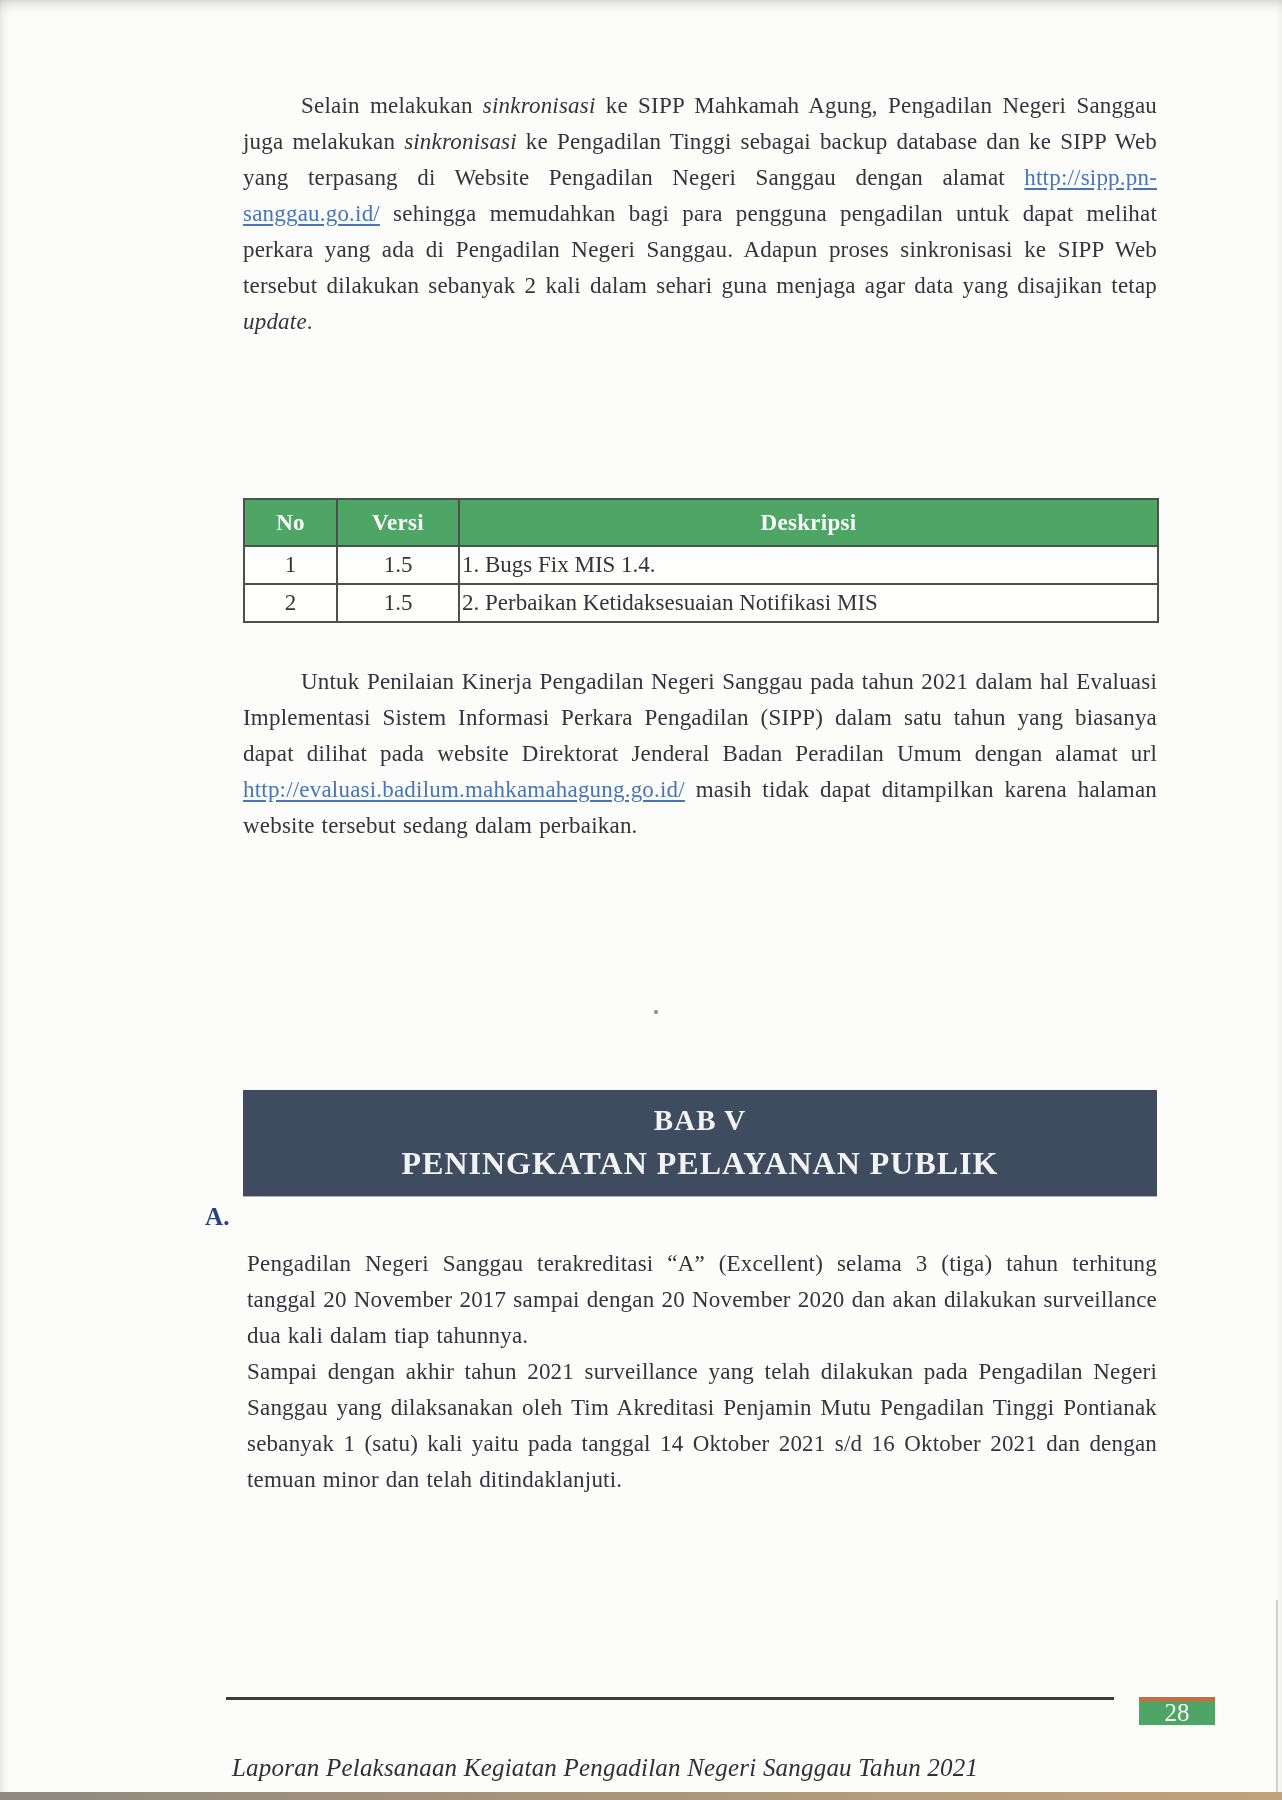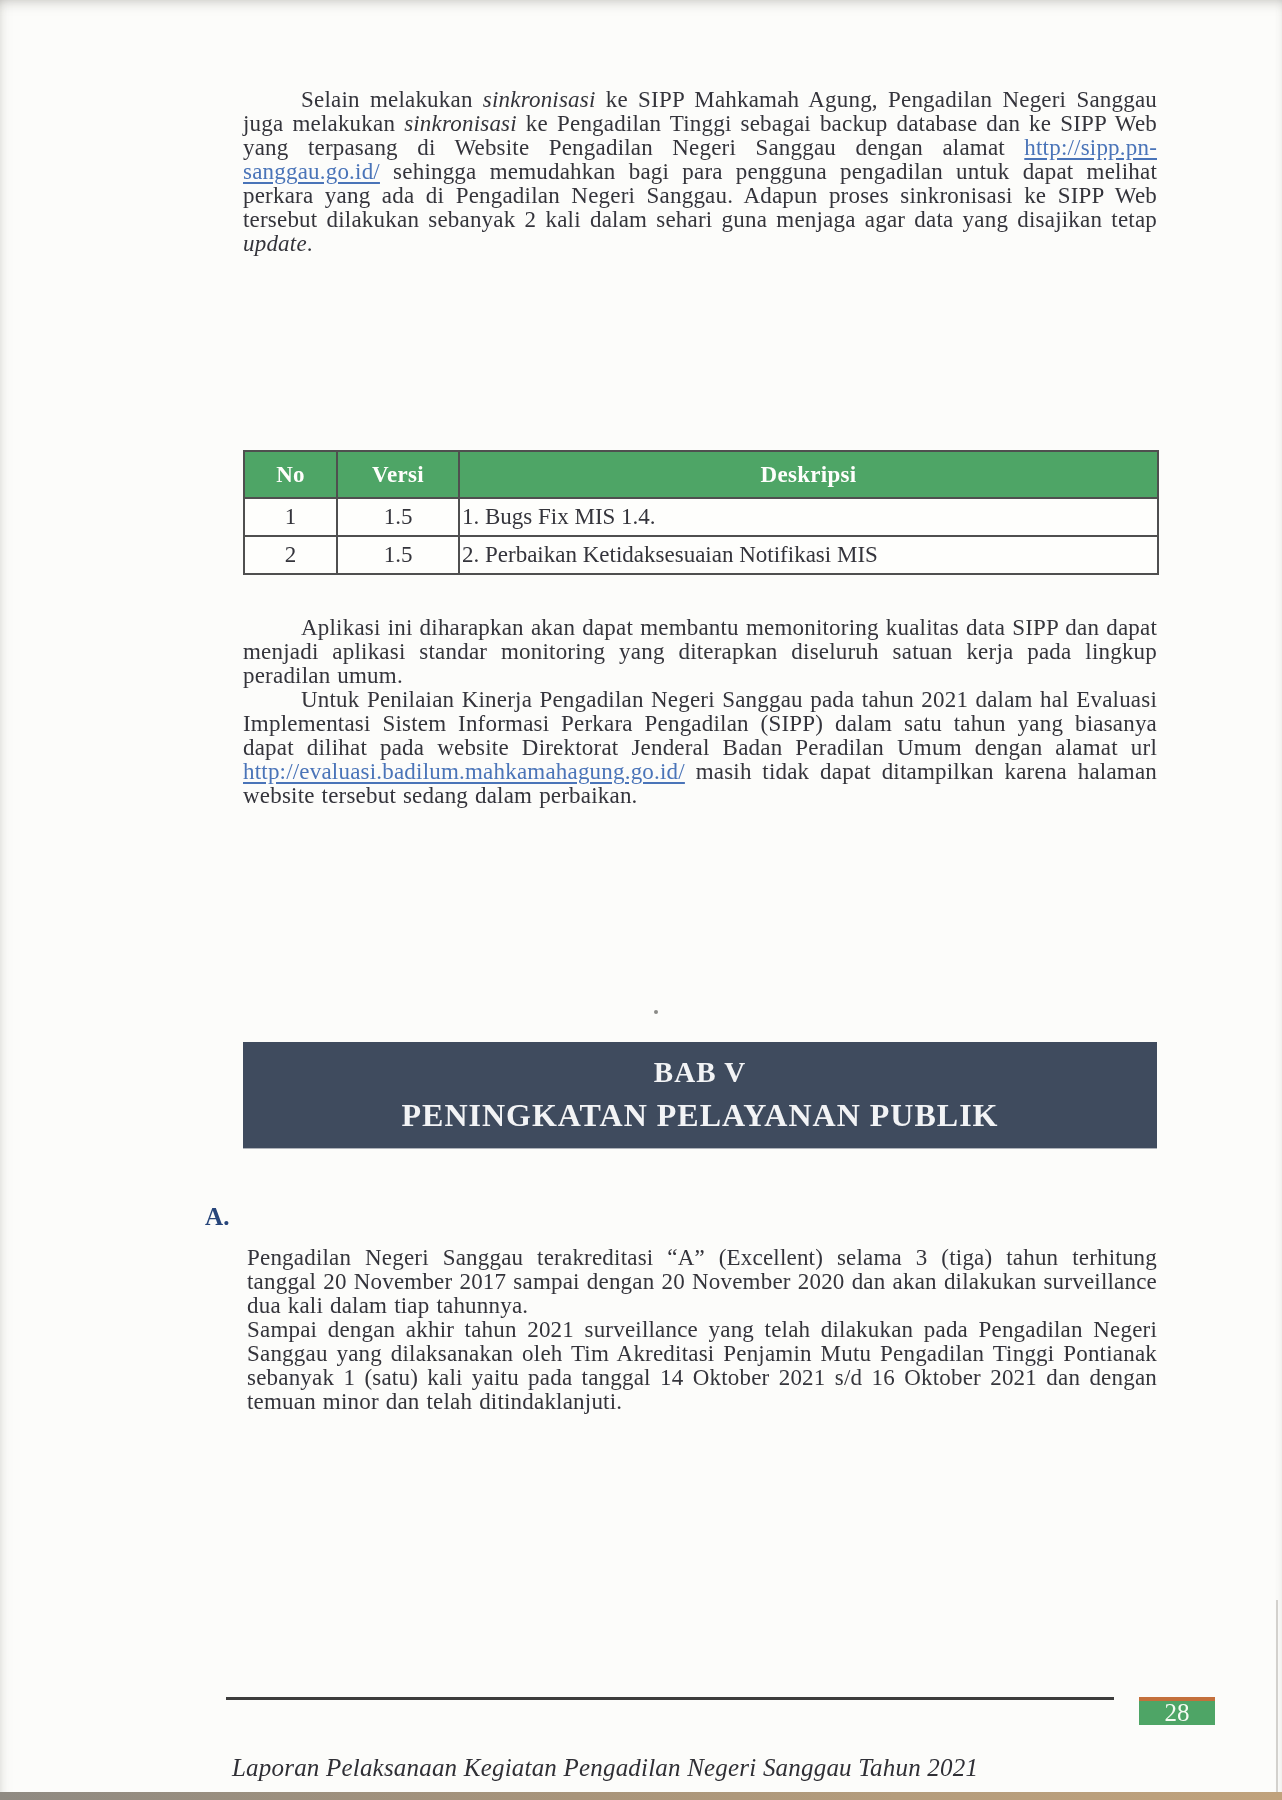--- a/index.html
+++ b/index.html
@@ -8,23 +8,23 @@
     width:1282px;height:1800px;
     margin:0 auto;
     background:#fcfcfa;
     font-family:"Liberation Serif","DejaVu Serif",serif;
     color:var(--body_text,#34343b);
     overflow:hidden;
     box-shadow:inset 0 10px 14px -10px rgba(125,124,118,.5),
                inset 10px 0 14px -12px rgba(125,124,118,.35),
                inset -6px 0 10px -9px rgba(125,124,118,.25);
   }
-  .block{position:absolute;left:243px;width:914px;}
+  .block{position:absolute;left:243px;width:914px;margin-top:48px;}
   .body-text{
-    font-size:23px;line-height:24px;text-align:justify;
+    font-size:23px;line-height:36px;text-align:justify;
     letter-spacing:.2px;word-spacing:1px;
   }
   .indent{text-indent:58px;}
   .it{font-style:italic;}
   a.doc-link{color:var(--link,#4a74b8);text-decoration:underline;text-underline-offset:3px;}
   
   table.ver{border-collapse:collapse;width:914px;table-layout:fixed;}
   table.ver th,table.ver td{border:2px solid #4f4f4f;font-size:23px;padding:0 2px;}
   table.ver th{
     background:var(--table_header_bg,#4ea566);
@@ -103,21 +103,20 @@
       </tr>
       <tr>
         <td>2</td>
         <td>1.5</td>
         <td class="desc">2. Perbaikan Ketidaksesuaian Notifikasi MIS</td>
       </tr>
     </tbody>
   </table>
 
   <div class="block" style="top:616px;">
-    <p class="body-text indent" style="margin:0;">Aplikasi ini diharapkan akan dapat membantu memonitoring kualitas data SIPP dan dapat menjadi aplikasi standar monitoring yang diterapkan diseluruh satuan kerja pada lingkup peradilan umum.</p>
     <p class="body-text indent" style="margin:0;"><span>Untuk Penilaian Kinerja Pengadilan Negeri Sanggau pada tahun 2021 dalam hal Evaluasi Implementasi Sistem Informasi Perkara Pengadilan (SIPP)  dalam satu tahun yang biasanya dapat dilihat pada website Direktorat Jenderal Badan Peradilan Umum dengan alamat url </span><a href="#" class="doc-link">http://evaluasi.badilum.mahkamahagung.go.id/</a><span> masih tidak dapat ditampilkan karena halaman website tersebut sedang dalam perbaikan.</span></p>
   </div>
 
   <div class="chapter block" style="top:1042px;">
     <div class="lbl">BAB V</div>
     <div class="ttl">PENINGKATAN PELAYANAN PUBLIK</div>
   </div>
 
   <div class="sec-head" style="top:1203px;">
     <span class="num">A.</span>

